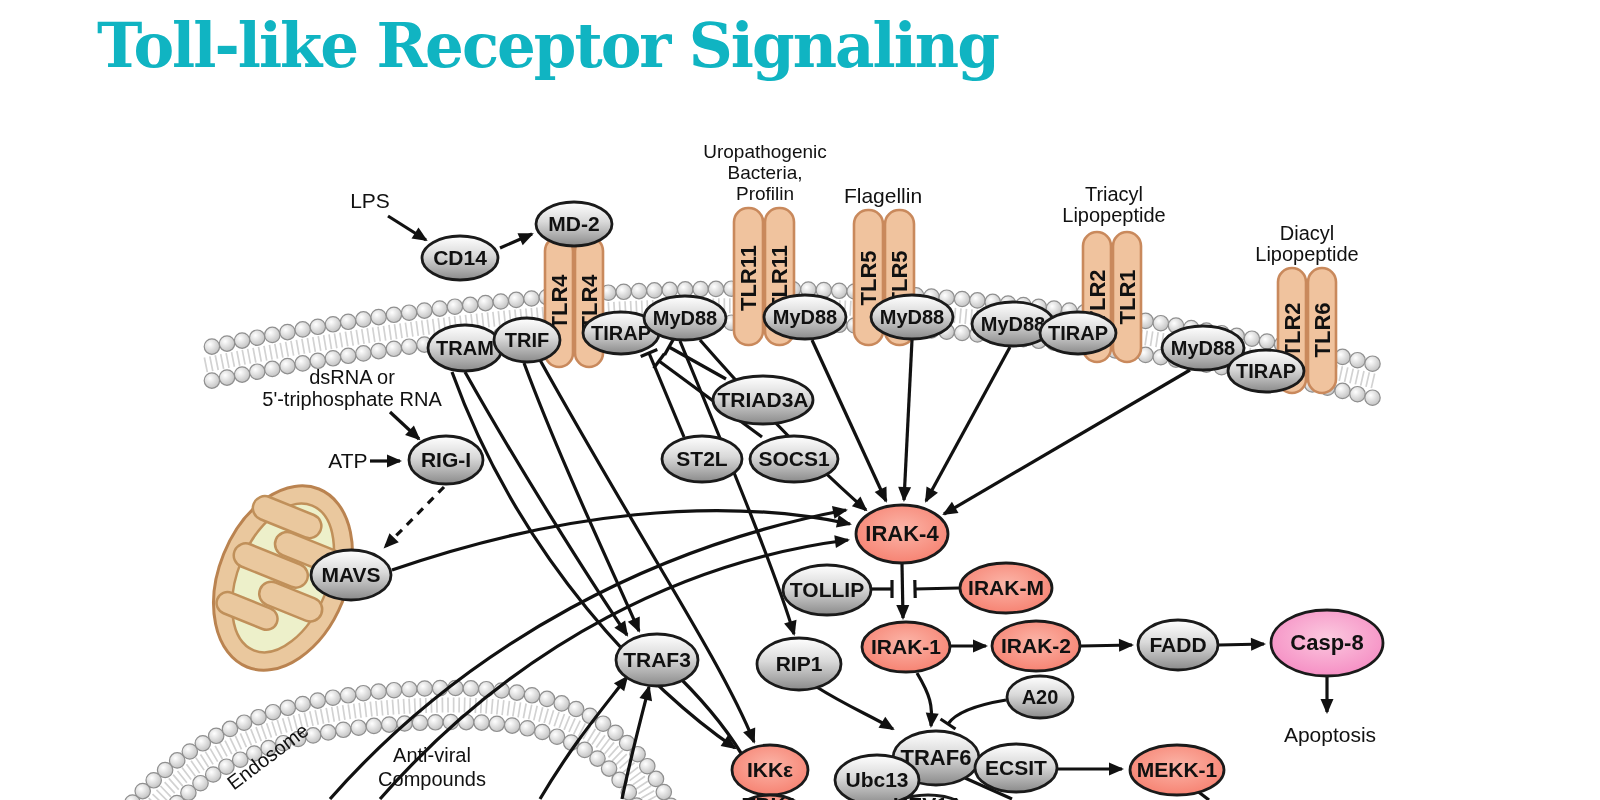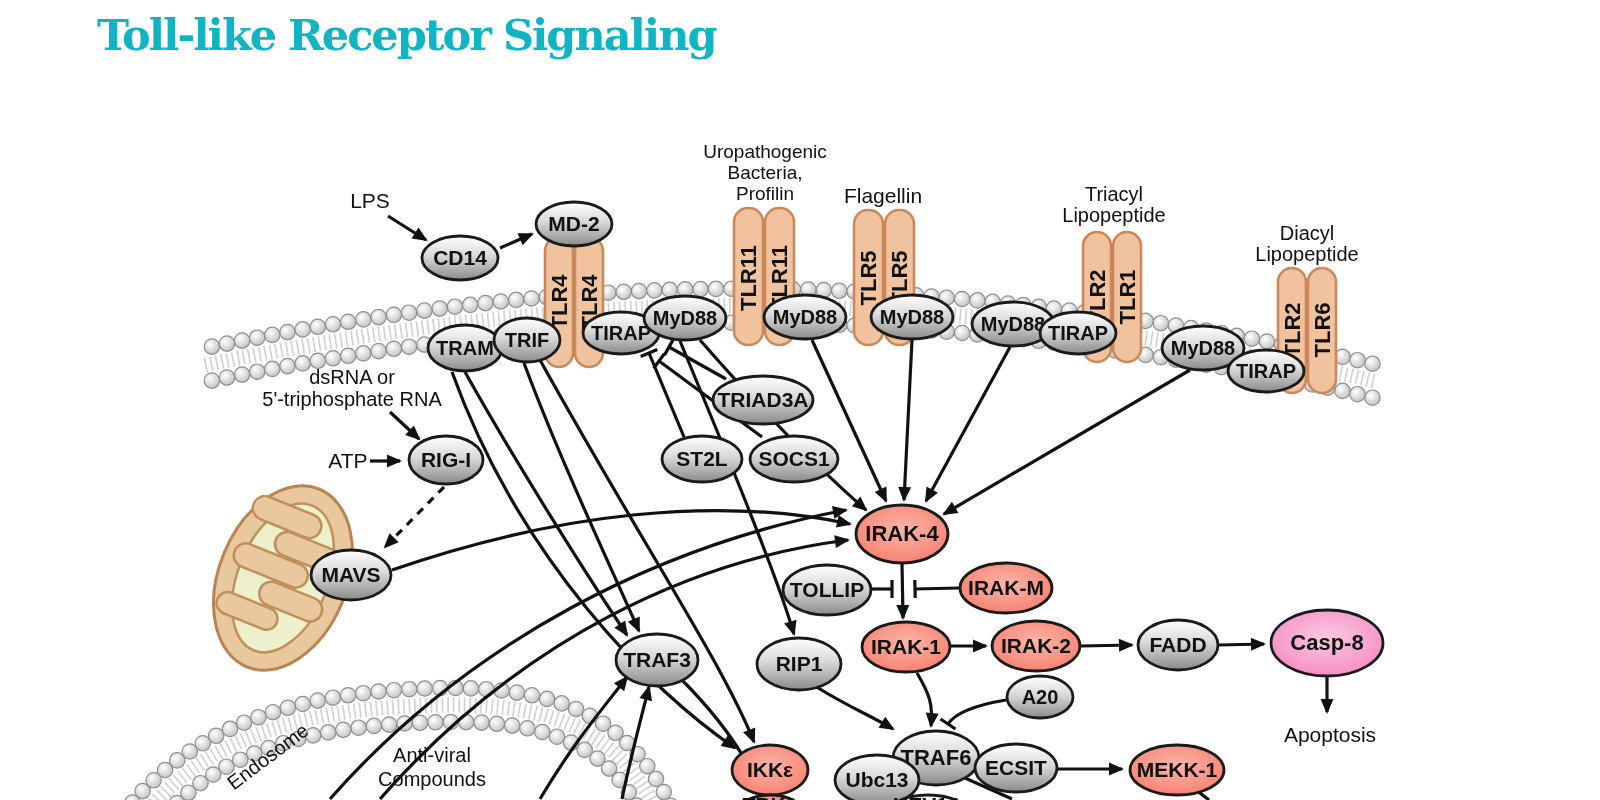--- a/index.html
+++ b/index.html
@@ -1,19 +1,19 @@
 <!DOCTYPE html>
 <html><head>
 <meta charset="utf-8">
 <style>
   html,body{margin:0;padding:0;background:#ffffff;}
   #stage{position:relative;width:1600px;height:800px;overflow:hidden;background:#fff;
          font-family:"Liberation Sans", sans-serif;}
   #title{position:absolute;left:97px;top:10px;font-family:"DejaVu Serif", serif;
-         font-weight:bold;font-size:43px;letter-spacing:-2px;color:#10b4c2;white-space:nowrap;}
+         font-weight:bold;font-size:61px;letter-spacing:-2px;color:#10b4c2;white-space:nowrap;}
   svg{position:absolute;left:0;top:0;}
   .nodetext{font-family:"Liberation Sans",sans-serif;font-weight:bold;fill:#111;text-anchor:middle;}
   .freetext{font-family:"Liberation Sans",sans-serif;fill:#111;text-anchor:middle;}
   .rectext{font-family:"Liberation Sans",sans-serif;font-weight:bold;fill:#111;text-anchor:middle;}
   .flow{fill:none;stroke:#111;stroke-width:3.2;}
   .grayNode{fill:url(#gGray);stroke:#1a1a1a;stroke-width:2.8;}
   .redNode{fill:url(#gRed);stroke:#1a1a1a;stroke-width:2.8;}
   .pinkNode{fill:url(#gPink);stroke:#1a1a1a;stroke-width:2.8;}
   .recbar{fill:#f0c39e;stroke:#c9895c;stroke-width:2.6;}
   .bead-row{fill:none;stroke:none;}

